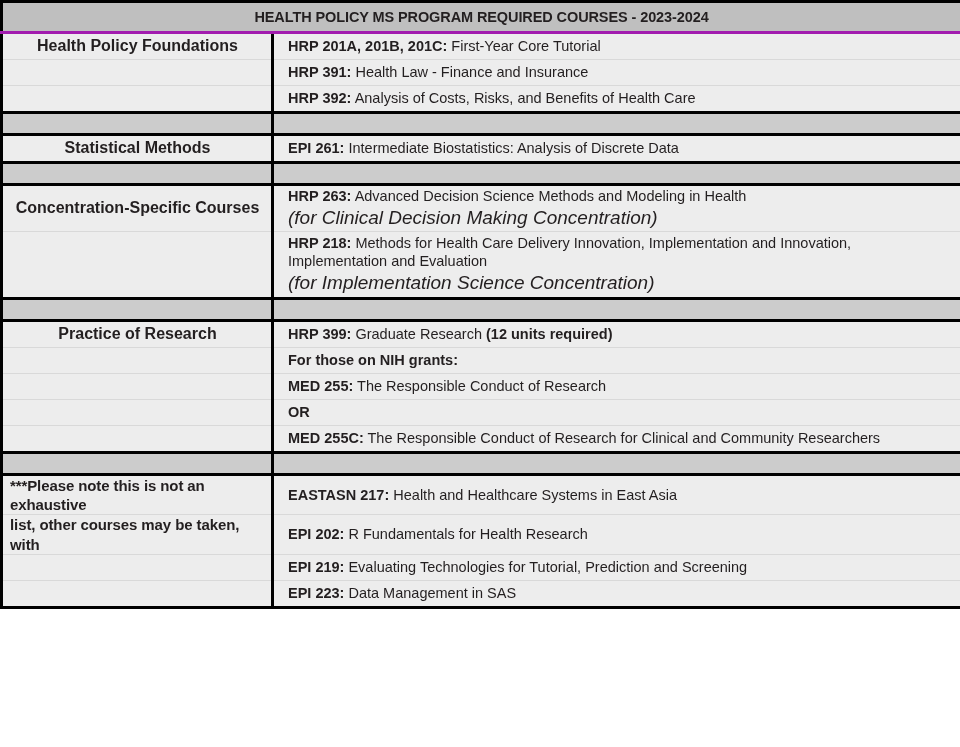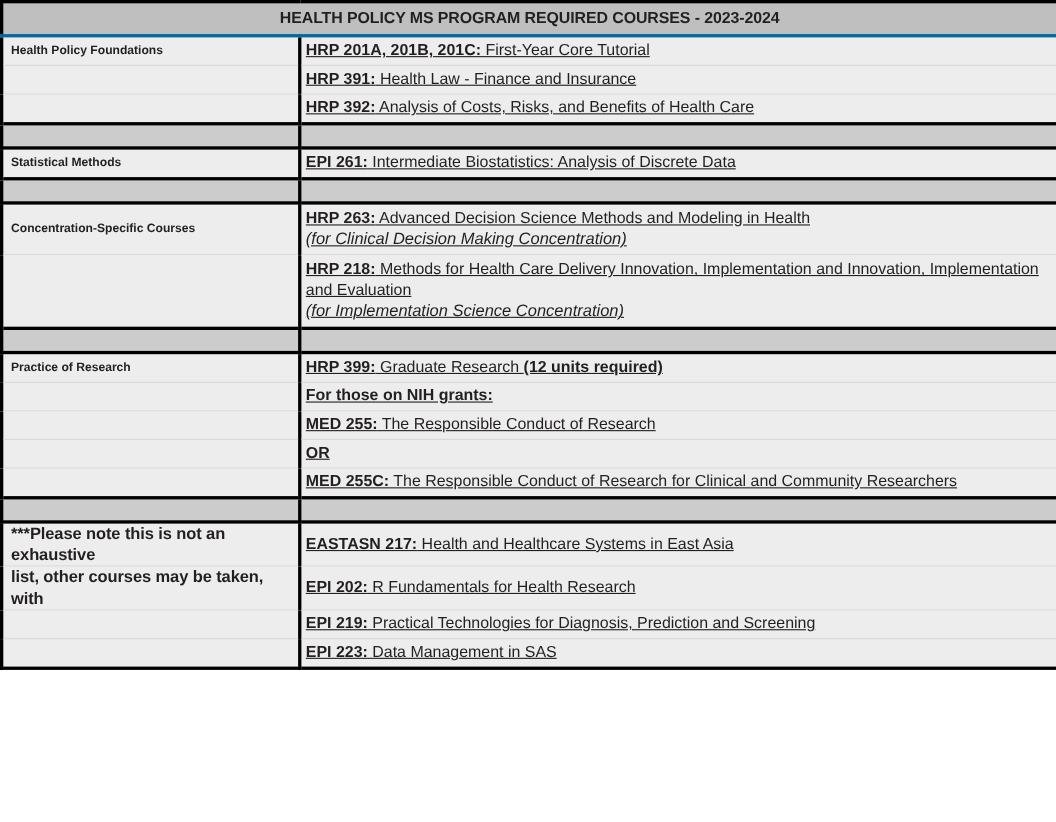--- a/index.html
+++ b/index.html
@@ -40,62 +40,62 @@
   }
 
   
   tr.title-row td {
     background: #bfbfbf;
     text-align: center;
     font-weight: bold;
     font-size: 14.5px;
     letter-spacing: -0.1px;
     border-top: 3px solid #000000;
-    border-bottom: 3px solid #0369a1;
+    border-bottom: 3px solid #a21caf;
     height: 28px;
     color: #231f20;
   }
 
   
   tr.spacer-row td {
     background: #cccccc;
     height: 19px;
     border-top: 3px solid #000000;
     border-bottom: 3px solid #000000;
     padding: 0;
   }
   tr.spacer-row td.sp-left { border-right: 3px solid #000000; }
 
   
   td.cat {
     font-weight: bold;
-    font-size: 11px;
+    font-size: 16px;
     border-right: 3px solid #000000;
     padding-left: 7px;
+    text-align: center;
   }
   td.cat-blank {
     border-right: 3px solid #000000;
   }
   td.cat-note {
     font-weight: bold;
     font-size: 15px;
     border-right: 3px solid #000000;
     padding-left: 7px;
     letter-spacing: -0.1px;
   }
 
   
   td.course {
-    padding-left: 4px;
-    text-decoration: underline;
+    padding-left: 14px;
   }
   td.course .code { font-weight: bold; }
   td.course .ital {
     font-style: italic;
-    font-size: 15px;
+    font-size: 19px;
   }
   td.course .bold { font-weight: bold; text-align: center; }
   td.course .line { display: block; }
 
   tr.h-std td { height: 25px; }
   tr.h-tall2 td { height: 45px; }
   tr.h-tall3 td { height: 65px; }
 
   
   tr.last-row td { border-bottom: 3px solid #000000; }
@@ -218,21 +218,21 @@
       </tr>
       <tr class="h-std">
         <td class="cat-note">list, other courses may be taken, with</td>
         <td class="course">
           <span class="code">EPI 202:</span><span> R Fundamentals for Health Research</span>
         </td>
       </tr>
       <tr class="h-std">
         <td class="cat-blank"></td>
         <td class="course">
-          <span class="code">EPI 219:</span><span> Practical Technologies for Diagnosis, Prediction and Screening</span>
+          <span class="code">EPI 219:</span><span> Evaluating Technologies for Tutorial, Prediction and Screening</span>
         </td>
       </tr>
       <tr class="h-std last-row">
         <td class="cat-blank"></td>
         <td class="course">
           <span class="code">EPI 223:</span><span> Data Management in SAS</span>
         </td>
       </tr>
 
     </tbody>

